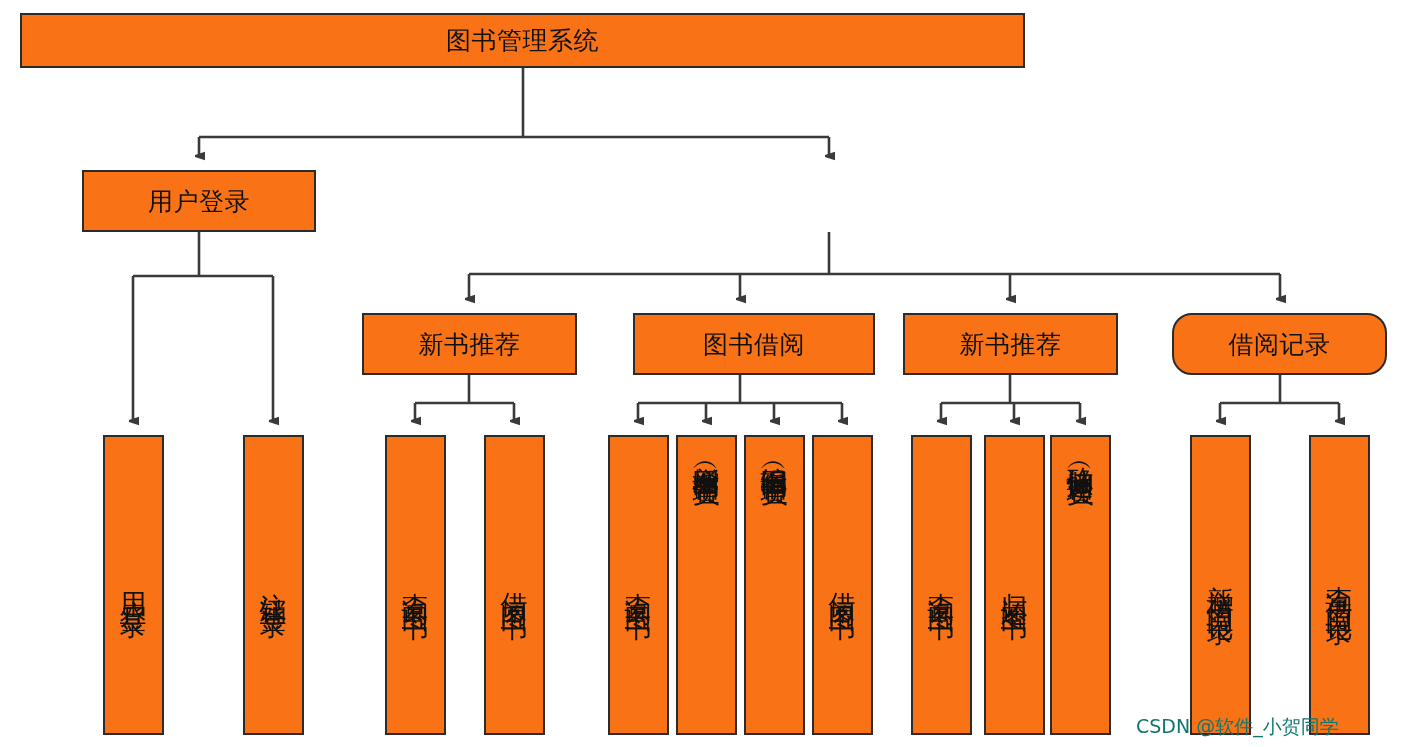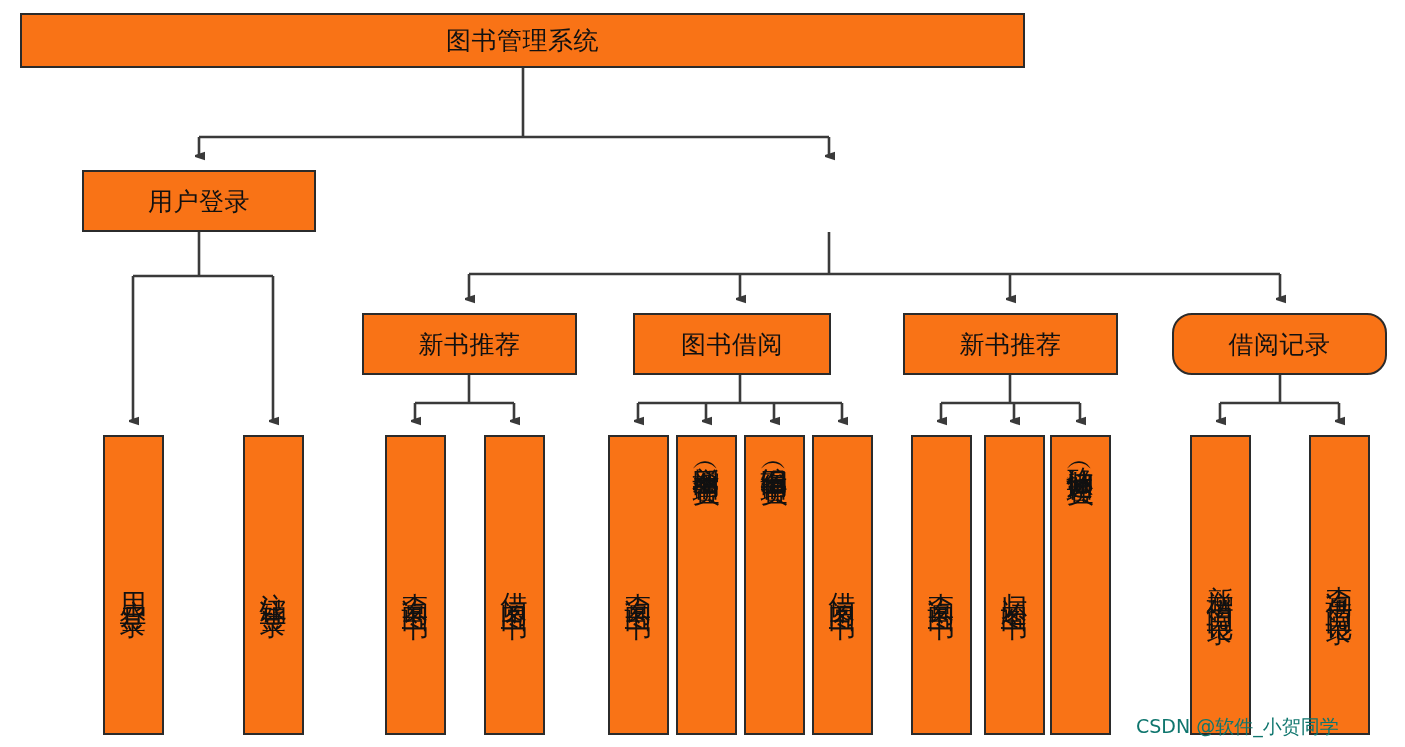--- a/index.html
+++ b/index.html
@@ -138,21 +138,21 @@
     <span class="node-label">图书管理系统</span>
   </div>
 
   <div class="node h" style="left:82px; top:170px; width:234px; height:62px;">
     <span class="node-label">用户登录</span>
   </div>
 
   <div class="node h" style="left:362px; top:313px; width:215px; height:62px;">
     <span class="node-label">新书推荐</span>
   </div>
-  <div class="node h" style="left:633px; top:313px; width:198px; height:62px;">
+  <div class="node h" style="left:633px; top:313px; width:242px; height:62px;">
     <span class="node-label">图书借阅</span>
   </div>
   <div class="node h" style="left:903px; top:313px; width:215px; height:62px;">
     <span class="node-label">新书推荐</span>
   </div>
   <div class="node h" style="left:1172px; top:313px; width:215px; height:62px;border-radius:20px;">
     <span class="node-label">借阅记录</span>
   </div>
 
   <div class="node v center" style="left:103px; top:435px; width:61px; height:300px;">

